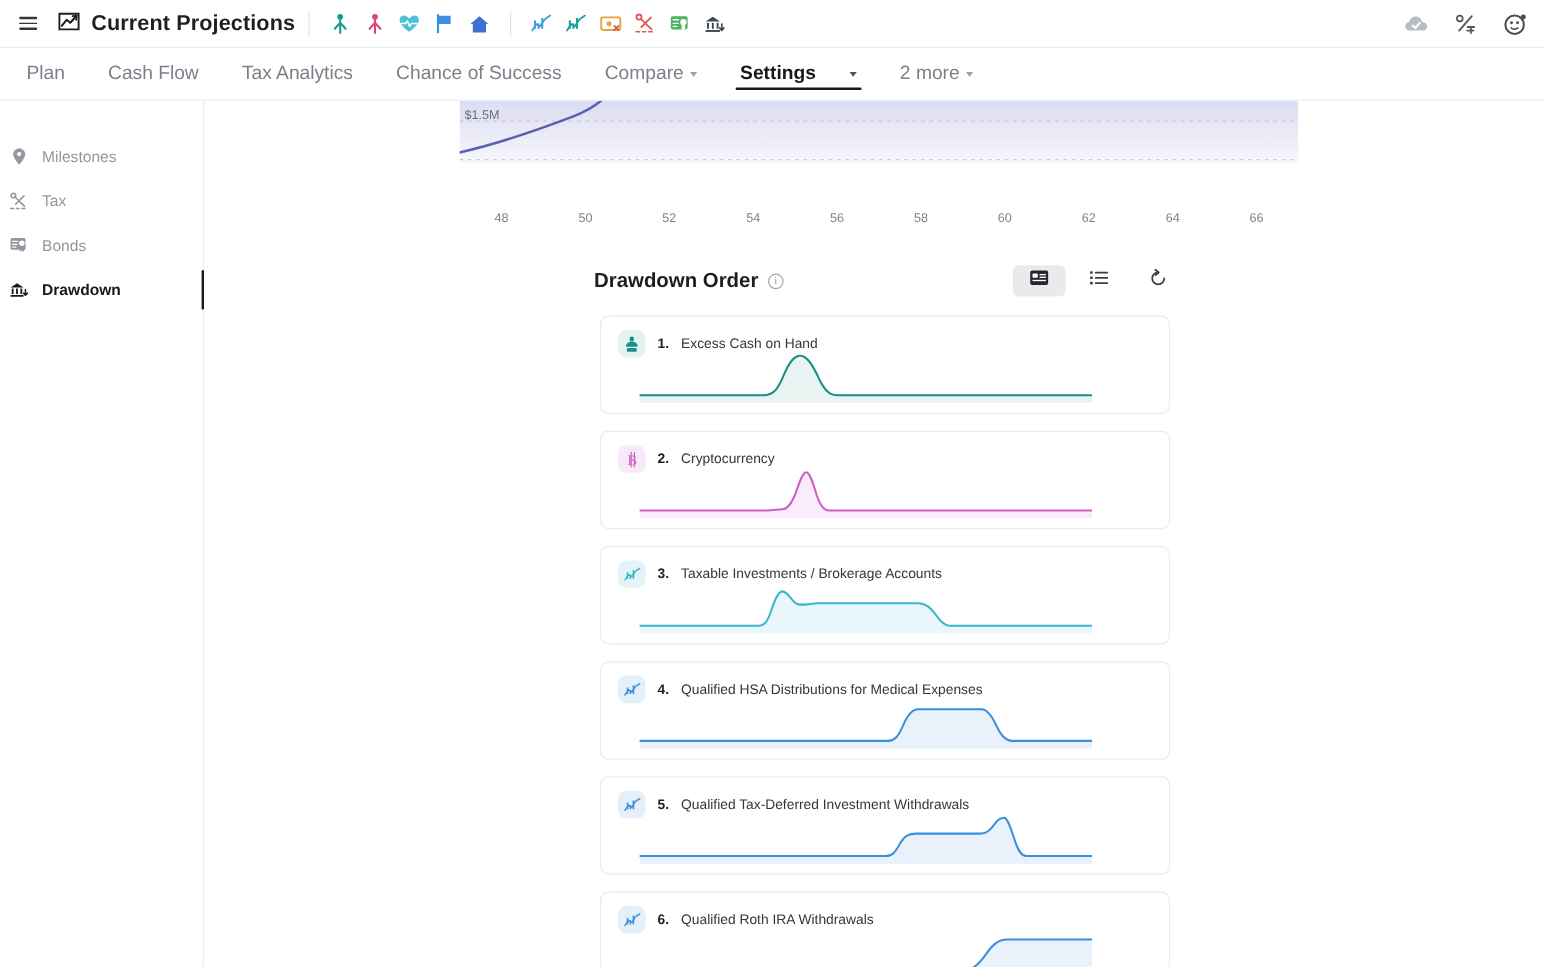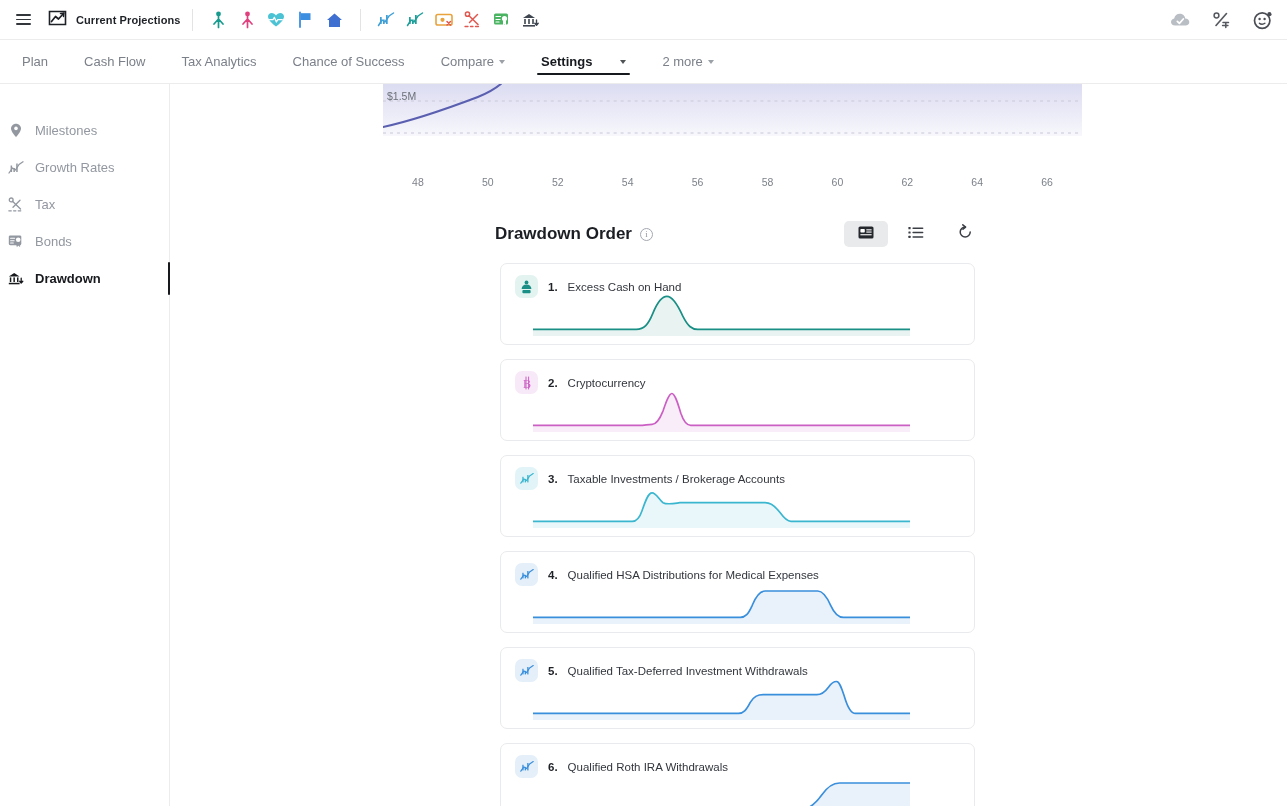--- a/index.html
+++ b/index.html
@@ -20,39 +20,39 @@
     padding: 0 12px 0 6px;
     position: relative;
   }
   .hamburger {
     width: 34px; height: 34px;
     display: flex; flex-direction: column; align-items: center; justify-content: center;
     gap: 3px; cursor: pointer; border-radius: 4px;
   }
   .hamburger span { display: block; width: 15px; height: 1.6px; background: #33373c; border-radius: 1px; }
   .brand { display: flex; align-items: center; gap: 9px; margin-left: 8px; }
-  .brand-title { font-size: 11px; font-weight: bold; letter-spacing: .1px; color: #1d2025; white-space: nowrap; }
+  .brand-title { font-size: 18px; font-weight: bold; letter-spacing: .1px; color: #1d2025; white-space: nowrap; }
   .tb-divider { width: 1px; height: 22px; background: #e3e3e3; margin: 0 11px; }
   .tb-group { display: flex; align-items: center; }
   .tb-icon {
     width: 29px; height: 29px; display: flex; align-items: center; justify-content: center;
     cursor: pointer; border-radius: 4px;
   }
   .tb-right { position: absolute; right: 10px; top: 0; height: 40px; display: flex; align-items: center; gap: 12px; }
 
   
   .tabbar {
     height: 44px; width: 100%;
     display: flex; align-items: stretch;
     border-bottom: 1px solid #ececec; background: #fff;
     padding-left: 4px;
   }
   .tab {
     display: flex; align-items: center; gap: 5px;
-    padding: 0 18px; font-size: 13px; color: #7b8089; cursor: pointer;
+    padding: 0 18px; font-size: 16px; color: #7b8089; cursor: pointer;
     position: relative; white-space: nowrap;
   }
   .tab.active { color: #16191d; font-weight: bold; gap: 28px; }
   .tab.active::after {
     content: ""; position: absolute; left: 14px; right: 14px; bottom: 8px;
     height: 2px; background: #16191d; border-radius: 1px;
   }
   .caret { width: 0; height: 0; border-left: 3.5px solid transparent; border-right: 3.5px solid transparent;
            border-top: 4px solid currentColor; opacity: .75; margin-top: 1px; }
 
@@ -289,32 +289,20 @@
       <span class="side-ico">
         <svg width="12" height="15" viewBox="0 0 12 15">
           <path d="M6 0.8 C3.2 0.8 1 3 1 5.6 C1 9 6 14.2 6 14.2 C6 14.2 11 9 11 5.6 C11 3 8.8 0.8 6 0.8 Z" fill="#9297a0"></path>
           <circle cx="6" cy="5.4" r="1.8" fill="#fff"></circle>
         </svg>
       </span>
       <span>Milestones</span>
       <span class="side-indicator"></span>
     </div>
 
-    <div class="side-item">
-      <span class="side-ico">
-        <svg width="16" height="15" viewBox="0 0 16 15">
-          <path d="M1 13 L4.5 8 L7.5 10 L11 4.5 L15 1.8" stroke="#9297a0" stroke-width="1.3" fill="none" stroke-linecap="round" stroke-linejoin="round"></path>
-          <rect x="2.6" y="5.5" width="1.5" height="6.5" fill="#9297a0"></rect>
-          <rect x="5.4" y="8" width="1.5" height="4" fill="#9297a0"></rect>
-          <rect x="8.2" y="3.5" width="1.5" height="8.5" fill="#9297a0"></rect>
-        </svg>
-      </span>
-      <span>Growth Rates</span>
-      <span class="side-indicator"></span>
-    </div>
 
     <div class="side-item">
       <span class="side-ico">
         <svg width="16" height="15" viewBox="0 0 16 15">
           <circle cx="3.2" cy="2.9" r="1.9" fill="none" stroke="#9297a0" stroke-width="1.3"></circle>
           <path d="M4.5 4.2 L12.5 12 M12 3.2 L5 10.2" stroke="#9297a0" stroke-width="1.3" stroke-linecap="round"></path>
           <path d="M0.8 13.8 L3.3 13.8 M5.6 13.8 L7.9 13.8 M10.2 13.8 L12.8 13.8" stroke="#9297a0" stroke-width="1.2" stroke-linecap="round"></path>
         </svg>
       </span>
       <span>Tax</span>

